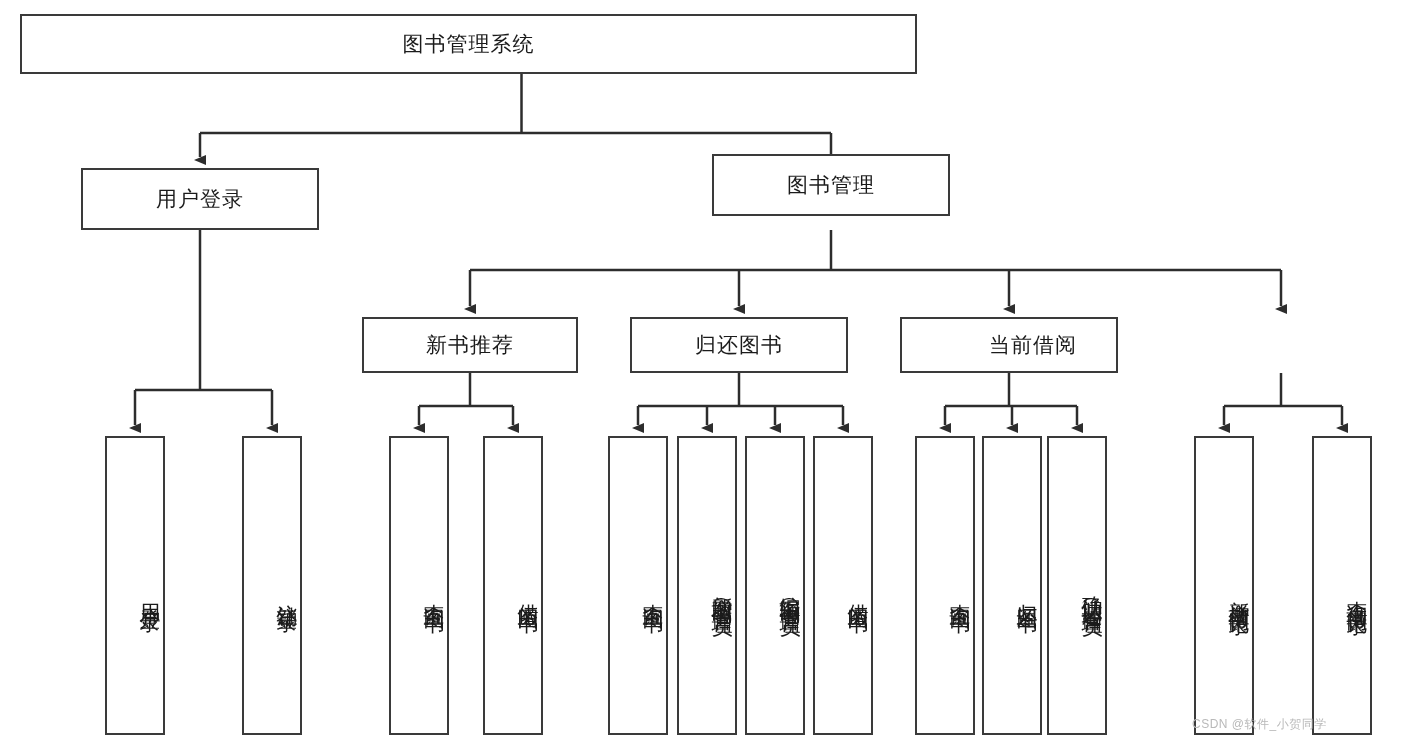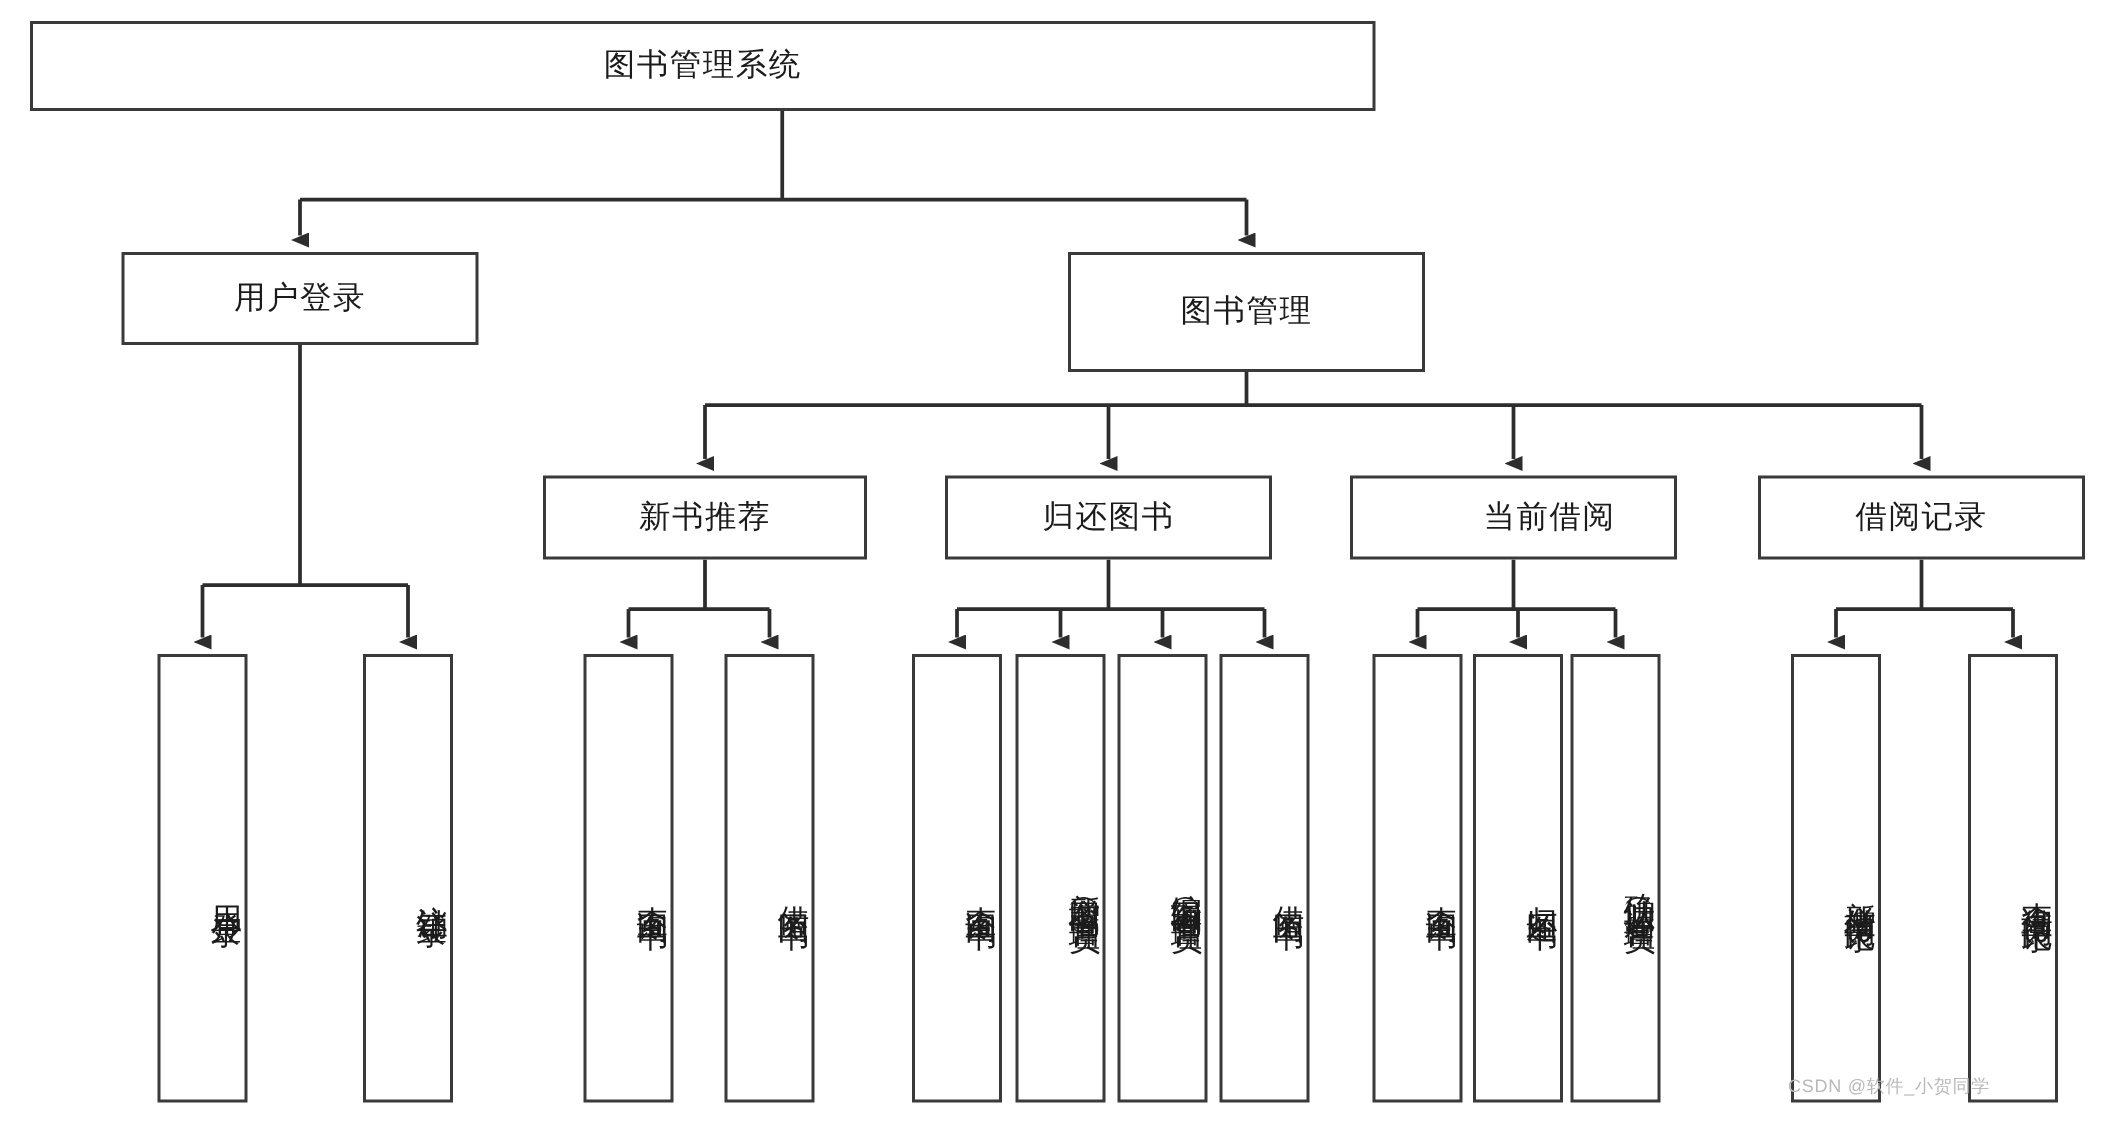--- a/index.html
+++ b/index.html
@@ -113,35 +113,32 @@
       </g>
   </svg>
 
   <div class="node horiz" id="n-root" style="left: 20px; top: 14px; width: 897px; height: 60px;">
     <span>图书管理系统</span>
   </div>
 
   <div class="node horiz" id="n-l1-0" style="left: 81px; top: 168px; width: 238px; height: 62px;">
     <span>用户登录</span>
   </div>
-  <div class="node horiz" id="n-l1-1" style="left: 712px; top: 168px; width: 238px; height: 80px;">
+  <div class="node horiz" id="n-l1-1" style="left: 712px; top: 154px; width: 238px; height: 62px;">
     <span>图书管理</span>
   </div>
 
   <div class="node horiz" id="n-l2-0" style="left: 362px; top: 317px; width: 216px; height: 56px;">
     <span>新书推荐</span>
   </div>
   <div class="node horiz" id="n-l2-1" style="left: 630px; top: 317px; width: 218px; height: 56px;">
     <span>归还图书</span>
   </div>
   <div class="node horiz" id="n-l2-2" style="left: 900px; top: 317px; width: 218px; height: 56px; padding-left: 48px;">
     <span>当前借阅</span>
-  </div>
-  <div class="node horiz" id="n-l2-3" style="left: 1172px; top: 317px; width: 218px; height: 56px;">
-    <span>借阅记录</span>
   </div>
 
   <div class="node vert" id="n-lf-0" style="left: 105px; top: 436px; width: 60px; height: 299px;">
     <span class="vlabel">用户登录</span>
   </div>
   <div class="node vert" id="n-lf-1" style="left: 242px; top: 436px; width: 60px; height: 299px;">
     <span class="vlabel">注销登录</span>
   </div>
   <div class="node vert" id="n-lf-2" style="left: 389px; top: 436px; width: 60px; height: 299px;">
     <span class="vlabel">查询图书</span>

